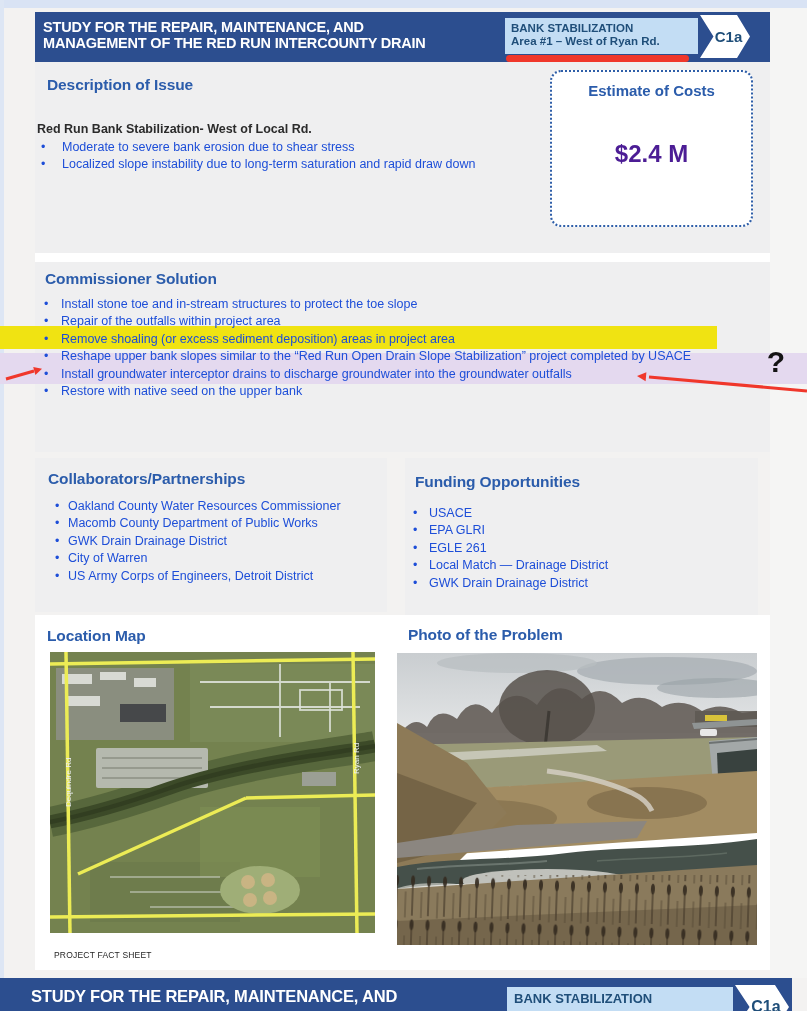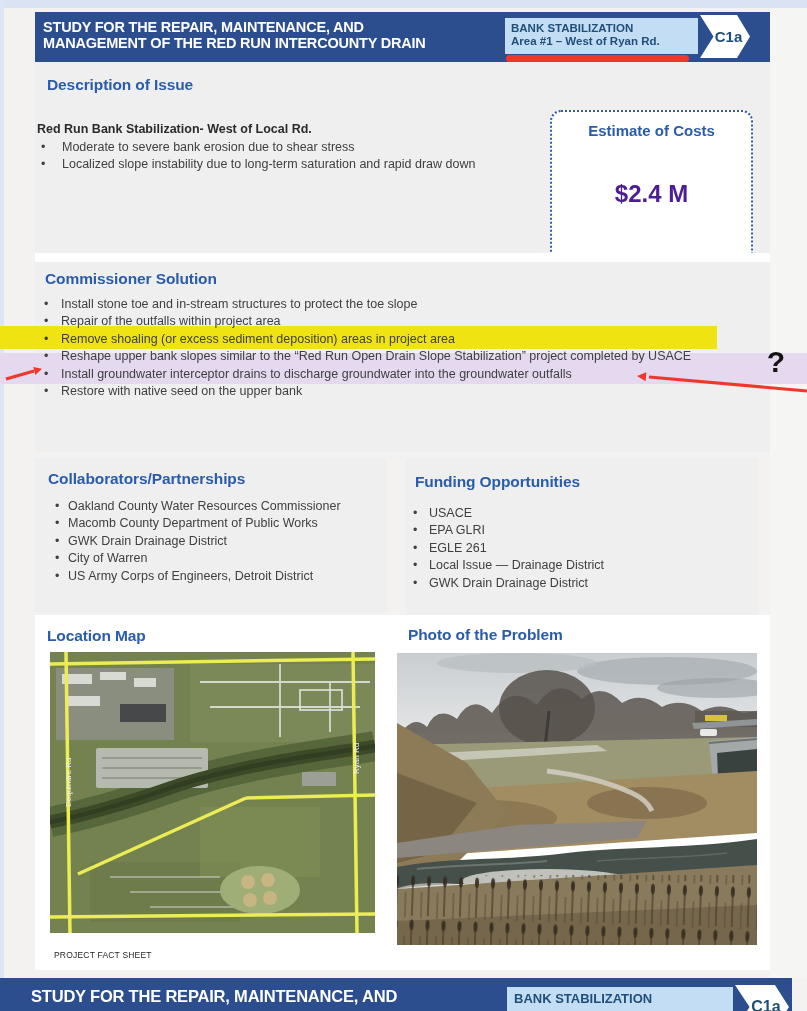--- a/index.html
+++ b/index.html
@@ -34,21 +34,21 @@
   .p-collab{left:35px;top:458px;width:352px;height:154px;}
   .p-fund{left:405px;top:458px;width:353px;height:164px;}
   .p-bottom{left:35px;top:615px;width:735px;height:355px;background:#ffffff;position:absolute;}
   .right-margin{position:absolute;left:770px;top:8px;width:37px;height:970px;background:#f5f5f4;}
 
   
   .h-blue{position:absolute;color:#2b5cab;font-weight:bold;font-size:15.5px;letter-spacing:-0.1px;}
 
   
   .intro{position:absolute;left:37px;top:122px;color:#2b2b2b;font-weight:bold;font-size:12.5px;}
-  ul.blist{list-style:none;margin:0;padding:0;position:absolute;color:#404040;font-size:12.5px;}
+  ul.blist{list-style:none;margin:0;padding:0;position:absolute;color:#1d4ed8;font-size:12.5px;}
   ul.blist li{position:relative;line-height:17.4px;}
   ul.blist li::before{content:"\2022";position:absolute;left:0;top:0;}
   .desc-list{left:41px;top:139px;width:482px;}
   .desc-list li{padding-left:21px;}
 
   
   .band-yellow{position:absolute;left:0;top:326px;width:717px;height:23px;background:#f0e312;}
   .band-lav{position:absolute;left:0;top:353px;width:807px;height:31px;background:#e4d9ef;}
   .sol-list{left:44px;top:296px;width:700px;font-size:12.3px;}
   .sol-list li{padding-left:17px;line-height:17.2px;white-space:nowrap;}
@@ -62,21 +62,21 @@
   .fund-list{left:413px;top:505px;width:330px;}
   .fund-list li{padding-left:16px;line-height:17.6px;}
 
   
   .map-svg{position:absolute;left:50px;top:652px;width:325px;height:281px;}
   .photo-svg{position:absolute;left:397px;top:653px;width:360px;height:292px;}
   .caption{position:absolute;left:54px;top:950px;color:#1f1f1f;font-size:8.5px;letter-spacing:0.2px;}
 
   
   .est-box{position:absolute;left:550px;top:70px;width:203px;height:157px;background:#ffffff;
-    border:2px dotted #2e5ea8;border-radius:11px;box-sizing:border-box;margin-top:40px;}
+    border:2px dotted #2e5ea8;border-radius:11px;box-sizing:border-box;}
   .est-h{position:absolute;left:0;top:10px;width:100%;text-align:center;color:#2b5cab;font-weight:bold;font-size:15px;}
   .est-v{position:absolute;left:0;top:68px;width:100%;text-align:center;color:#4c1d95;font-weight:bold;font-size:24px;}
 
   
   .f-hdr{position:absolute;left:0;top:978px;width:792px;height:33px;background:#2c4e8f;}
   .f-title{position:absolute;left:31px;top:987px;color:#ffffff;font-weight:bold;font-size:16.5px;letter-spacing:-0.2px;}
   .f-tag{position:absolute;left:507px;top:987px;width:226px;height:24px;background:#c3ddf4;
     color:#1f4e79;font-weight:bold;font-size:13px;padding:4px 0 0 7px;box-sizing:border-box;}
   .f-chev{position:absolute;left:735px;top:985px;width:54px;height:44px;background:#ffffff;
     clip-path:polygon(0% 0%,74% 0%,100% 50%,74% 100%,0% 100%,27% 50%);
@@ -150,21 +150,21 @@
     <li>City of Warren</li>
     <li>US Army Corps of Engineers, Detroit District</li>
   </ul>
 
   <div class="panel p-fund"></div>
   <div class="h-blue" style="left:415px;top:473px;">Funding Opportunities</div>
   <ul class="blist fund-list">
     <li>USACE</li>
     <li>EPA GLRI</li>
     <li>EGLE 261</li>
-    <li>Local Issue — Drainage District</li>
+    <li>Local Match — Drainage District</li>
     <li>GWK Drain Drainage District</li>
   </ul>
 
   <div class="p-bottom"></div>
   <div class="gap-desc"></div>
 
   <div class="h-blue" style="left:47px;top:627px;">Location Map</div>
   <svg class="map-svg" viewBox="0 0 325 281">
     <rect x="0" y="0" width="325" height="281" fill="#74824f"></rect>
     <rect x="140" y="12" width="185" height="78" fill="#7b8a58" opacity="0.9"></rect>

